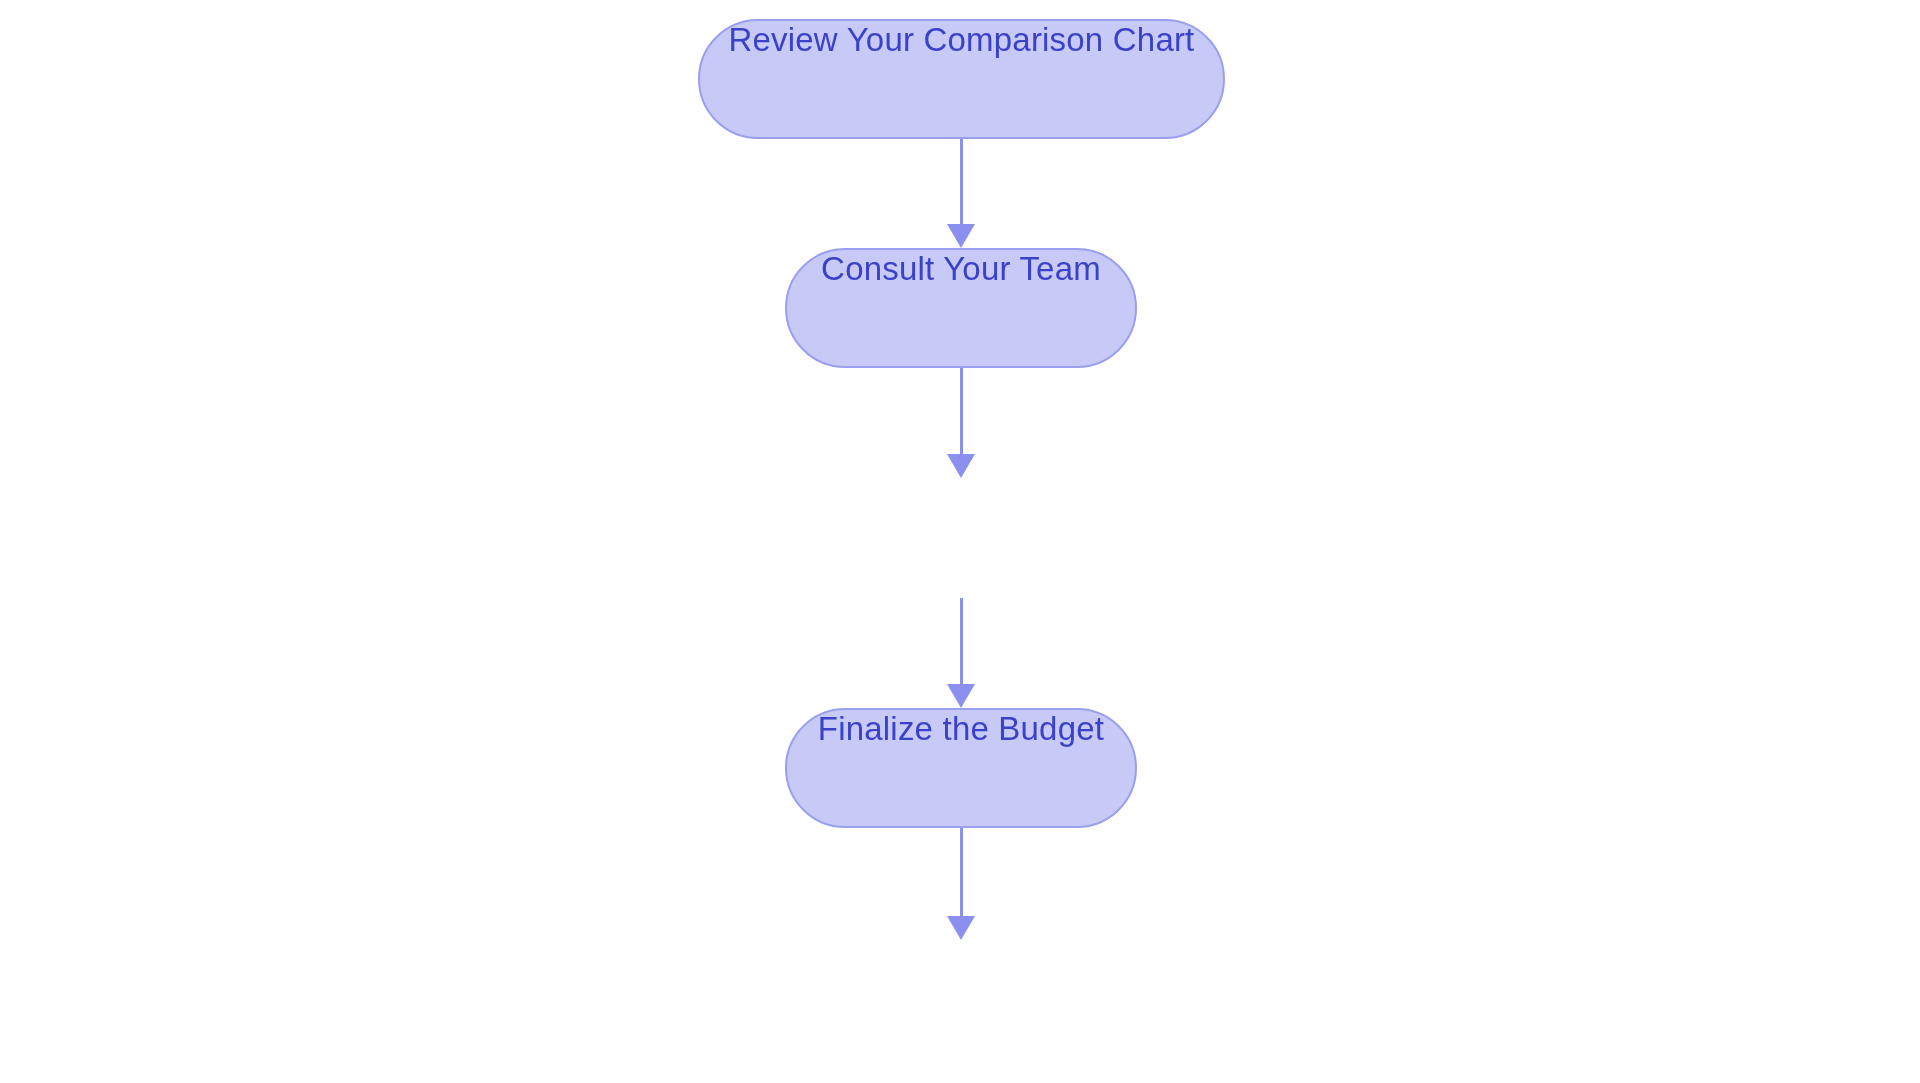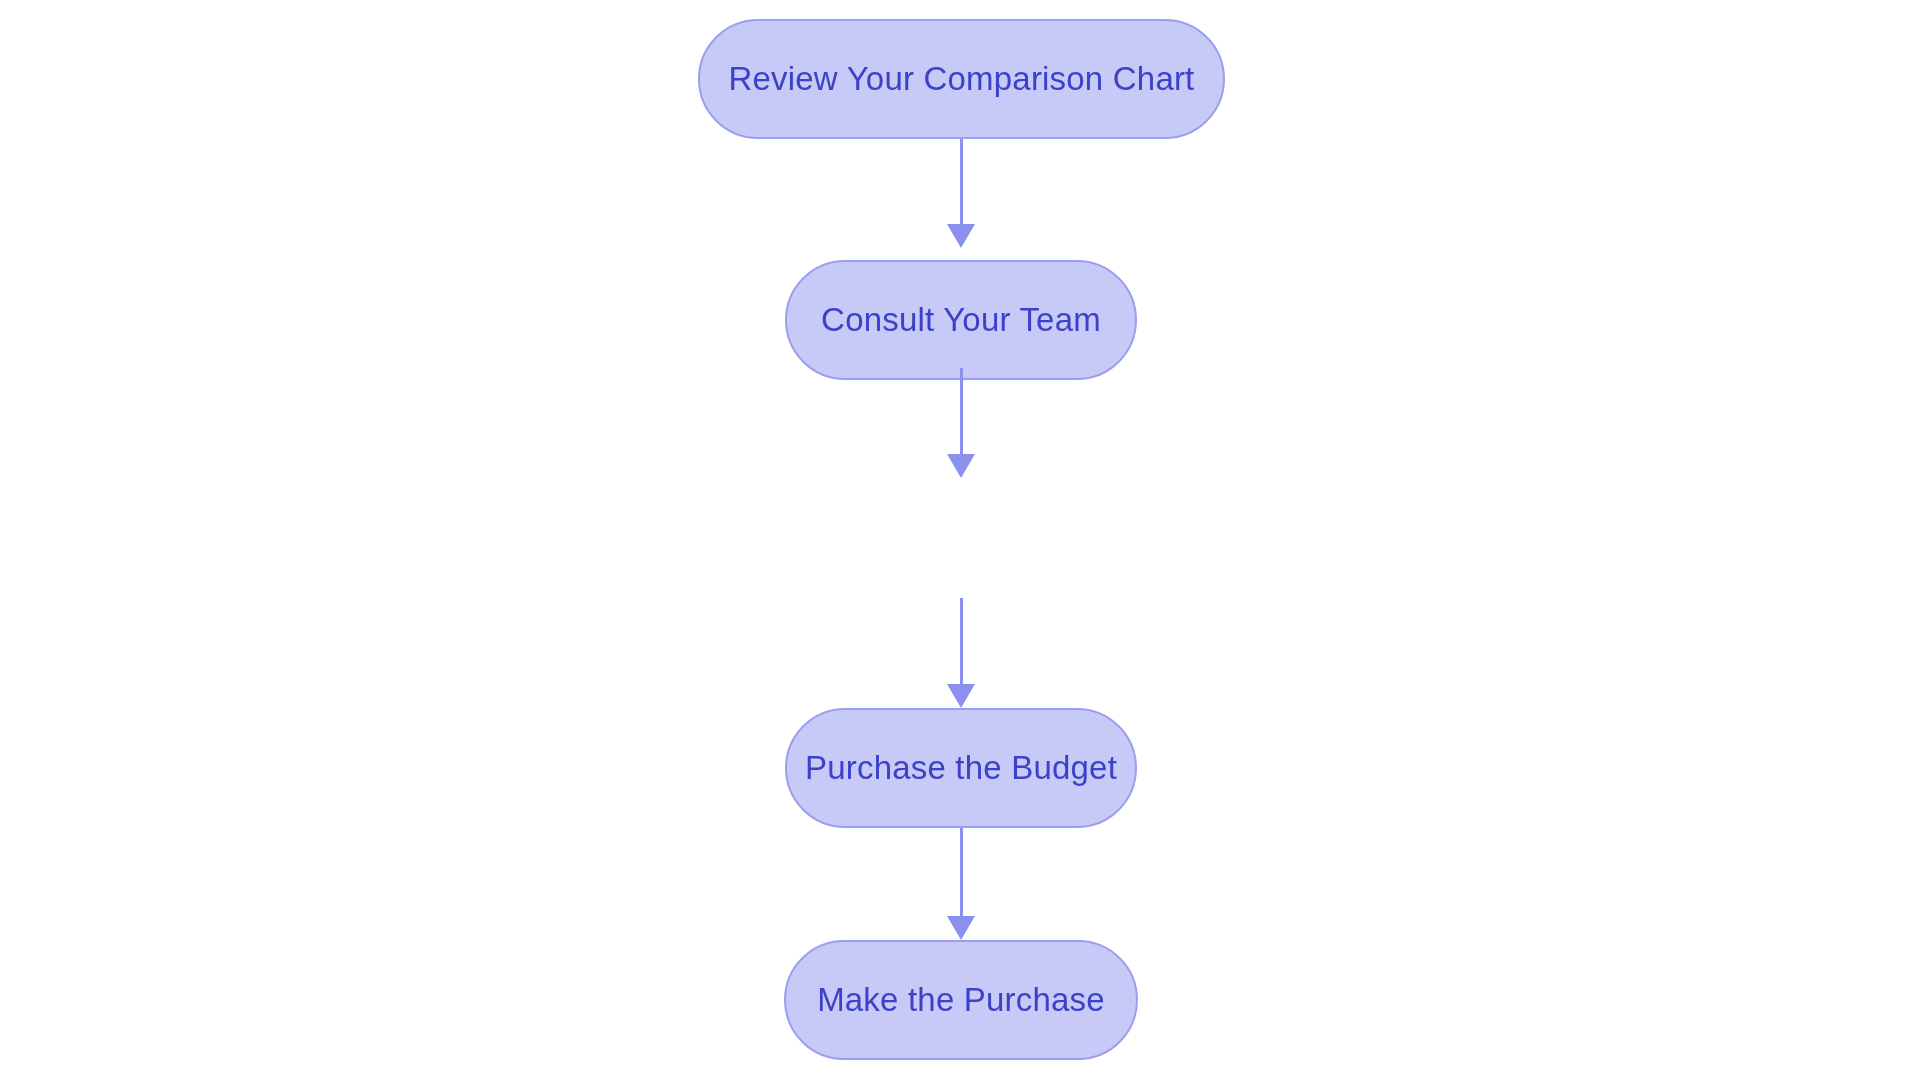--- a/index.html
+++ b/index.html
@@ -16,32 +16,31 @@
     font-family: "Liberation Sans", "DejaVu Sans", sans-serif;
   }
   .flow-node {
     position: absolute;
     box-sizing: border-box;
     height: 120px;
     background: #c7c9f7;
     border: 2px solid #9a9fee;
     border-radius: 60px;
     display: flex;
-    align-items: center;
     justify-content: center;
   }
   .flow-node .node-label {
     color: #3c42c8;
     font-size: 33px;
     font-weight: 400;
     letter-spacing: 0.2px;
     white-space: nowrap;
   }
   .node-1 { left: 698px; top: 19px;  width: 527px; }
-  .node-2 { left: 785px; top: 248px; width: 352px; margin-top: 12px; }
+  .node-2 { left: 785px; top: 248px; width: 352px; }
   .node-3 { left: 757px; top: 478px; width: 408px; }
   .node-4 { left: 785px; top: 708px; width: 352px; }
   .node-5 { left: 784px; top: 940px; width: 354px; }
 
   .flow-arrow {
     position: absolute;
     left: 947px;
     width: 28px;
   }
   .arrow-1 { top: 139px; height: 109px; }
@@ -92,25 +91,22 @@
     <div class="arrow-head"></div>
   </div>
 
 
   <div class="flow-arrow arrow-3">
     <div class="arrow-line"></div>
     <div class="arrow-head"></div>
   </div>
 
   <div class="flow-node node-4">
-    <span class="node-label">Purchase the Budget</span>
+    <span class="node-label">Finalize the Budget</span>
   </div>
 
   <div class="flow-arrow arrow-4">
     <div class="arrow-line"></div>
     <div class="arrow-head"></div>
   </div>
 
-  <div class="flow-node node-5">
-    <span class="node-label">Make the Purchase</span>
-  </div>
 
 </div>
 
 </body></html>

